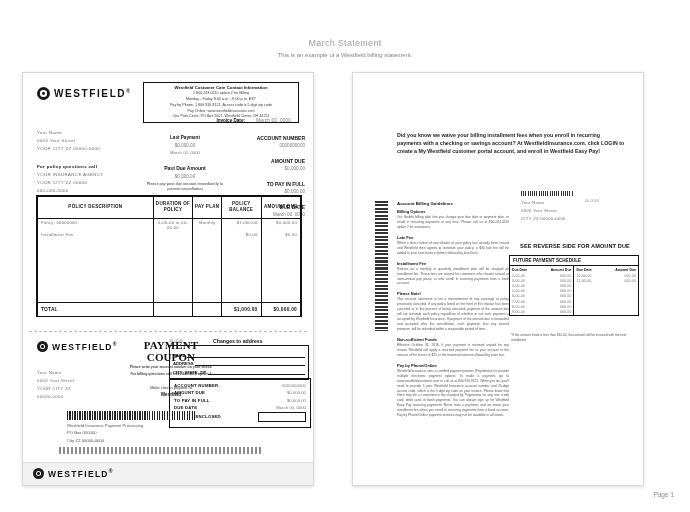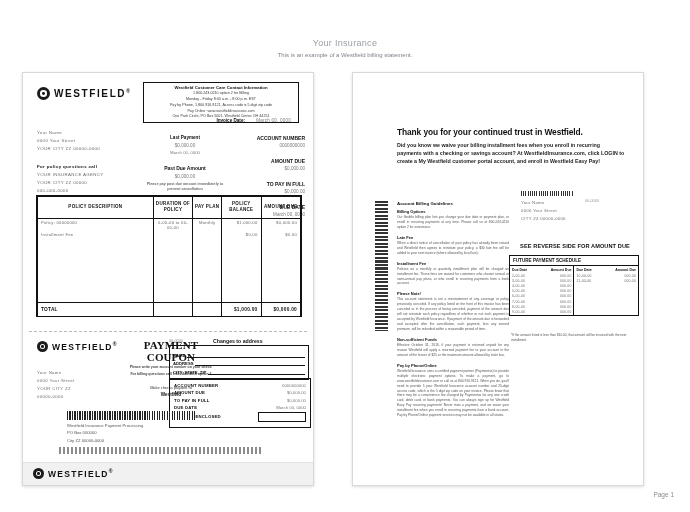--- a/index.html
+++ b/index.html
@@ -146,21 +146,21 @@
   .fps td.div{border-left:1px solid #111;}
   .fps th.div{border-left:1px solid #111;}
   .fps-note{position:absolute;left:158px;top:260px;width:126px;font-size:3.2px;line-height:1.45;color:#555;}
 
   .pagenum{position:absolute;right:16px;bottom:14px;font-size:6.5px;color:#8b8b8b;}
 </style>
 </head>
 <body>
 
 <div class="doc-header">
-  <div class="doc-title">Your Insurance</div>
+  <div class="doc-title">March Statement</div>
   <div class="doc-sub">This is an example of a Westfield billing statement.</div>
 </div>
 
 <div class="sheet" id="sheet-left">
 
   <div class="hdr-logo wf-logo">
     <span class="wf-mark"></span>
     <span class="wf-word"><span>WESTFIELD</span><sup>®</sup></span>
   </div>
 
@@ -346,21 +346,20 @@
     <div class="wf-logo small">
       <span class="wf-mark"></span>
       <span class="wf-word"><span>WESTFIELD</span><sup>®</sup></span>
     </div>
   </div>
 </div>
 
 <div class="sheet" id="sheet-right">
 
   <div class="thanks">
-    <h2>Thank you for your continued trust in Westfield.</h2>
     <p>Did you know we waive your billing installment fees when you enroll in recurring payments with a checking or savings account? At WestfieldInsurance.com, click LOGIN to create a My Westfield customer portal account, and enroll in Westfield Easy Pay!</p>
   </div>
 
   <div class="vbar"></div>
 
   <div class="guide">
     <h3>Account Billing Guidelines</h3>
     <div class="sec">
       <div class="h">Billing Options</div>
       <div class="b">Our flexible billing plan lets you change your due date or payment plan, or enroll in recurring payments at any time. Please call us at 800.243.0210 option 2 for assistance.</div>

